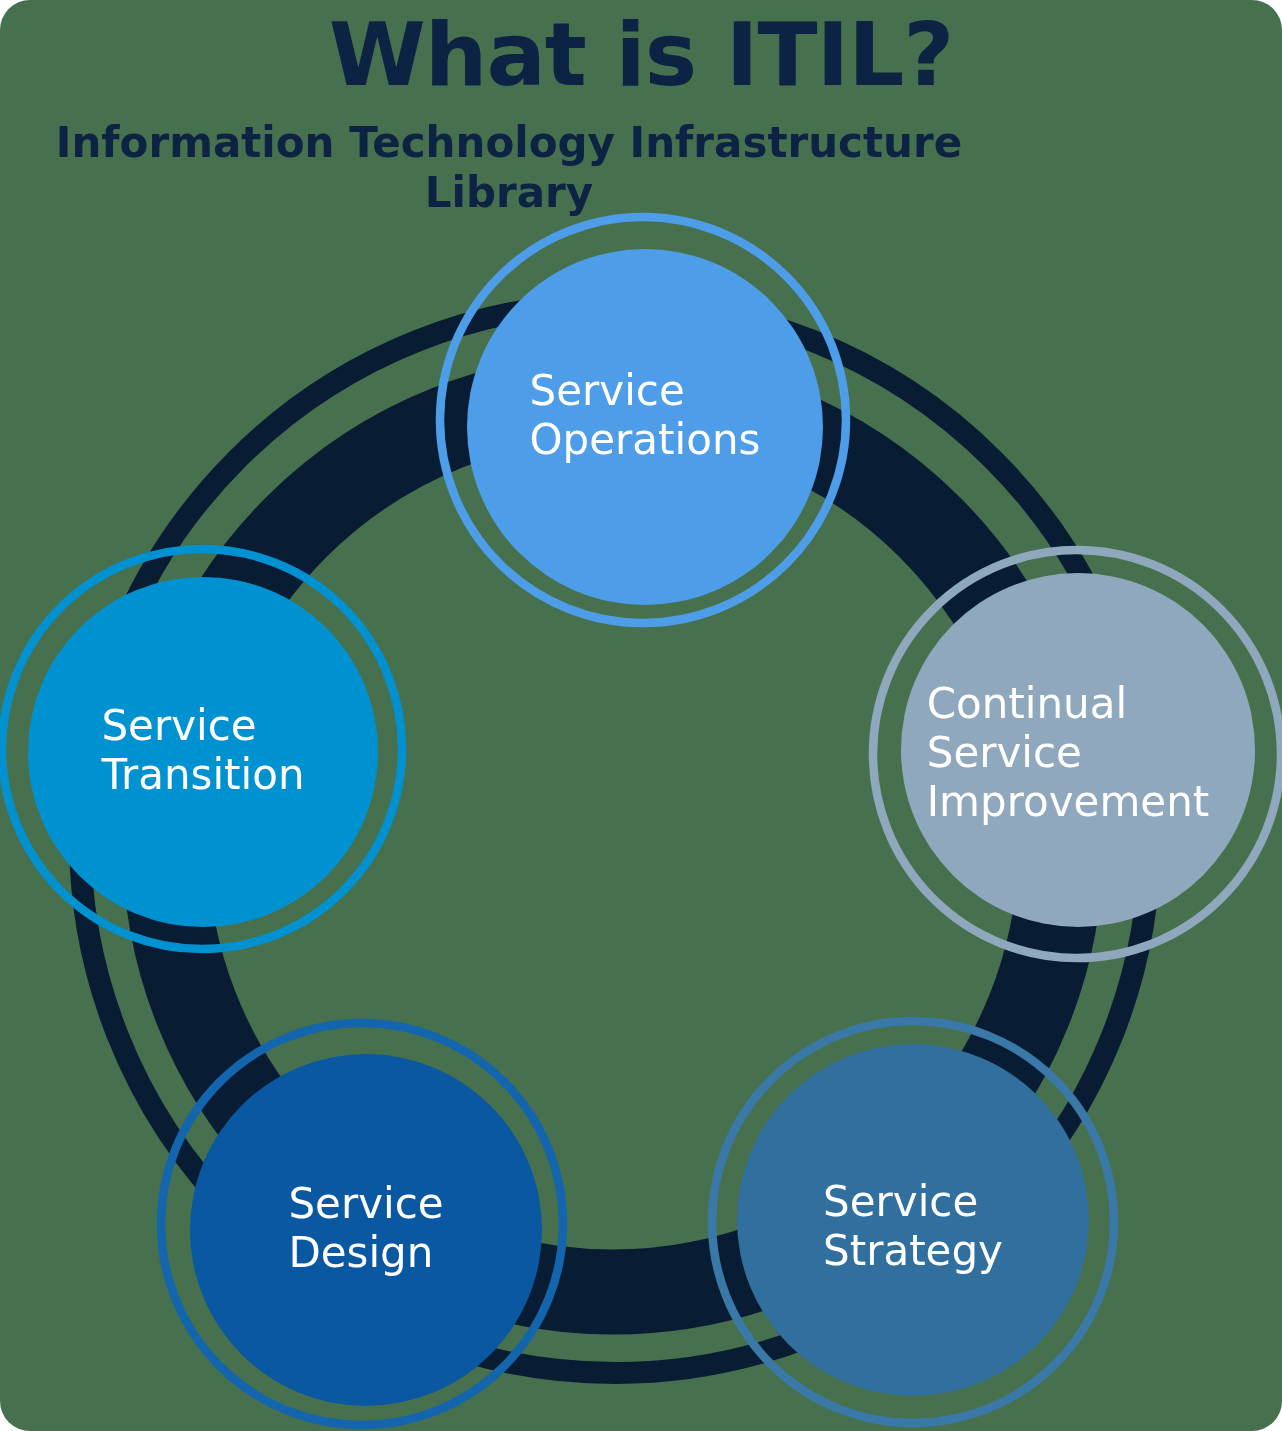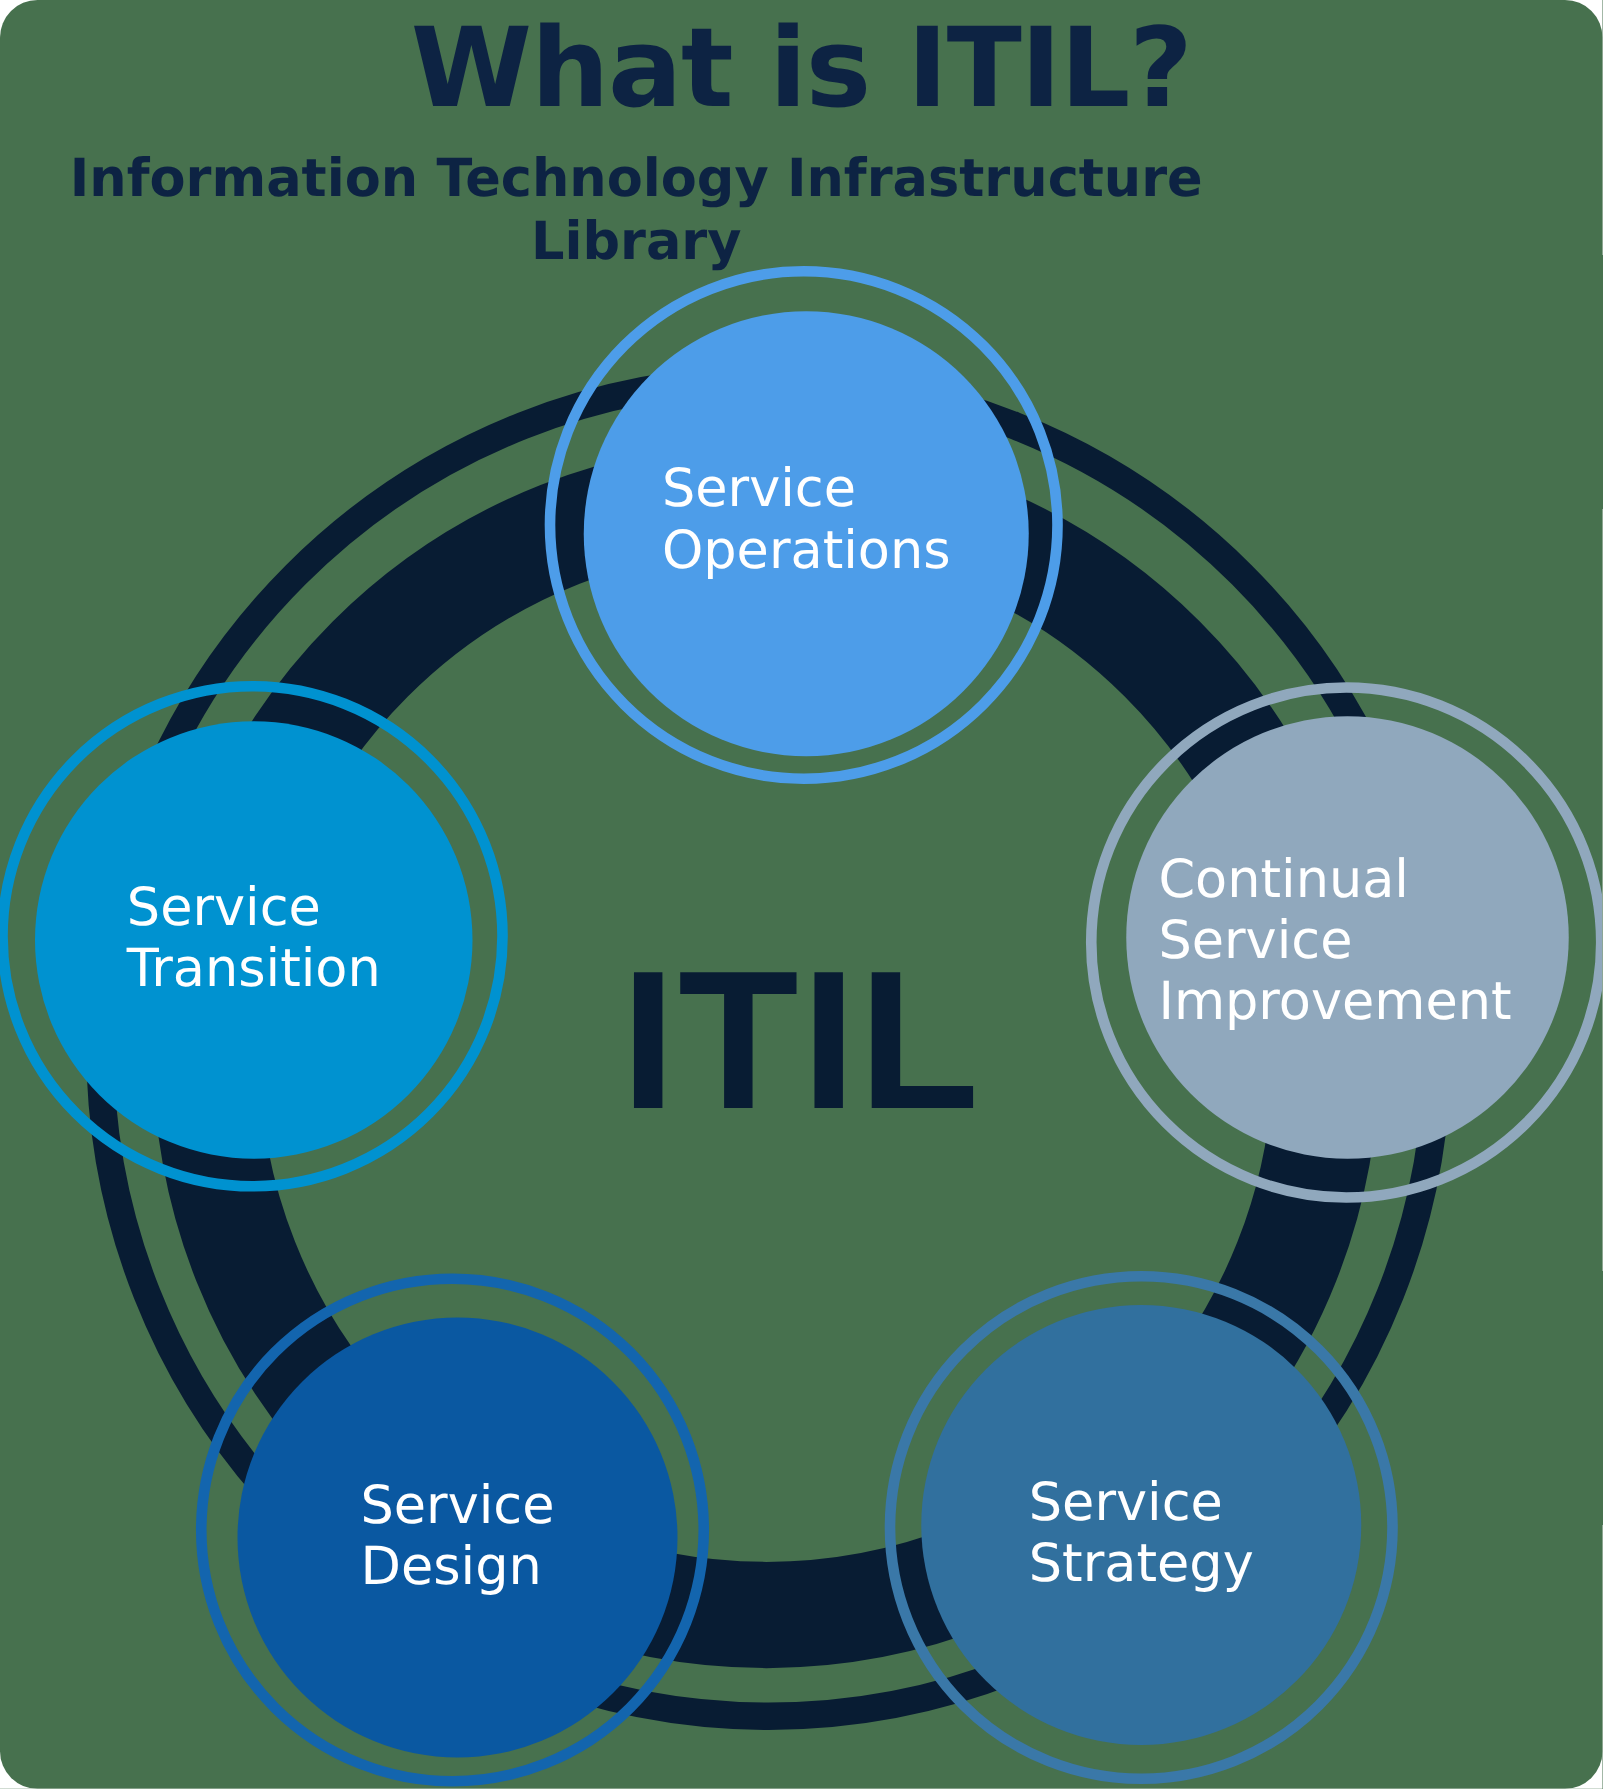--- a/index.html
+++ b/index.html
@@ -109,21 +109,20 @@
       <circle class="node-outline" cx="362" cy="1224" r="201" stroke="#1365AE"></circle>
       <circle cx="366" cy="1230" r="176" fill="#0A58A1"></circle>
     </g>
 
     <g>
       <circle class="node-outline" cx="202" cy="749" r="200" stroke="#0092D0"></circle>
       <circle cx="203" cy="752" r="175" fill="#0092D0"></circle>
     </g>
   </svg>
 
-  <div class="center-label">ITIL</div>
 
   <div class="node-label label-operations">Service
 Operations</div>
   <div class="node-label label-csi">Continual
 Service
 Improvement</div>
   <div class="node-label label-strategy">Service
 Strategy</div>
   <div class="node-label label-design">Service
 Design</div>

